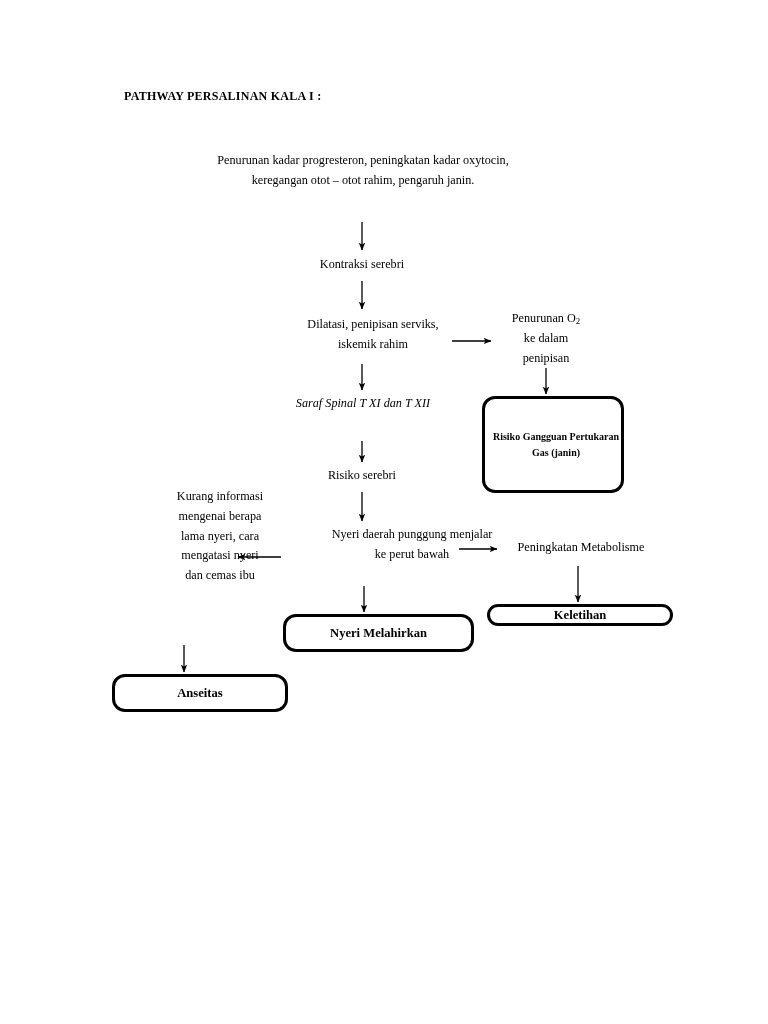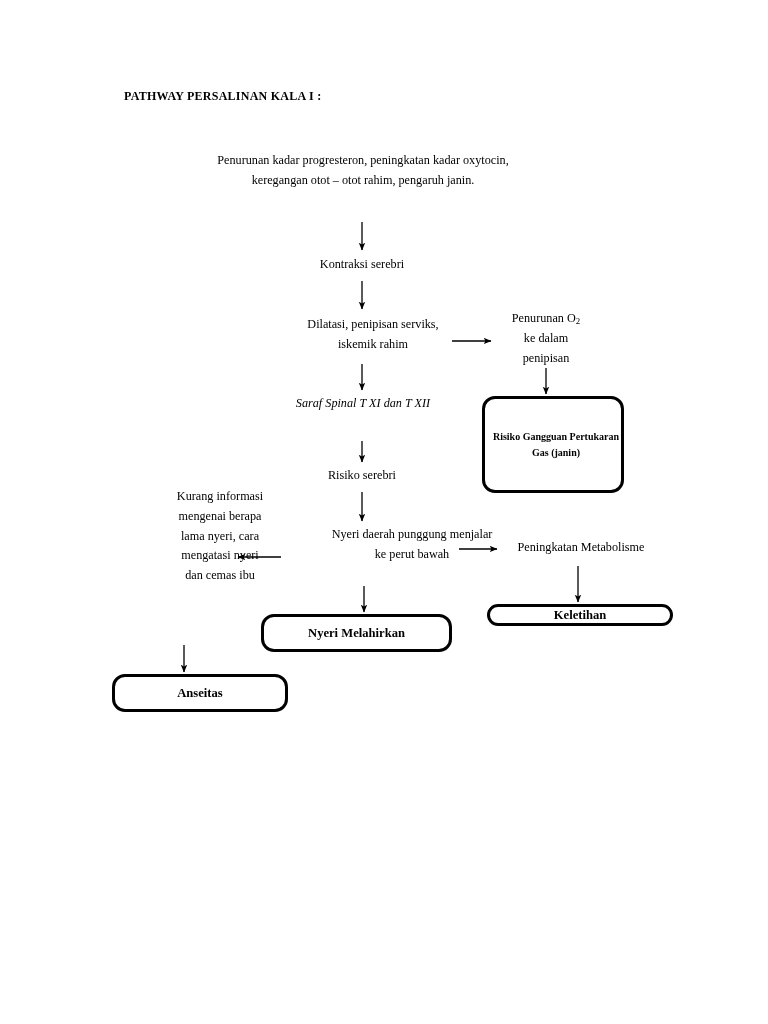--- a/index.html
+++ b/index.html
@@ -174,21 +174,21 @@
   <div class="node narrow" style="left:140px; top:487px; width:88px;">Kurang informasi mengenai berapa lama nyeri, cara mengatasi nyeri dan cemas ibu</div>
 
   <div class="node" style="left:283px; top:525px; width:164px;margin-left:47px;">Nyeri daerah punggung menjalar ke perut bawah</div>
 
   <div class="node" style="left:496px; top:538px; width:170px;font-family:Liberation Serif, serif;">Peningkatan Metabolisme</div>
 
   <div class="box multiline" style="left:482px; top:396px; width:142px; height:97px;">
     <div class="box-label">Risiko Gangguan Pertukaran Gas (janin)</div>
   </div>
 
-  <div class="box" style="left:261px; top:614px; width:191px; height:38px;">
+  <div class="box" style="left:283px; top:614px; width:191px; height:38px;">
     <div class="box-label">Nyeri Melahirkan</div>
   </div>
 
   <div class="box" style="left:487px; top:604px; width:186px; height:22px;">
     <div class="box-label">Keletihan</div>
   </div>
 
   <div class="box" style="left:112px; top:674px; width:176px; height:38px;">
     <div class="box-label">Anseitas</div>
   </div>

